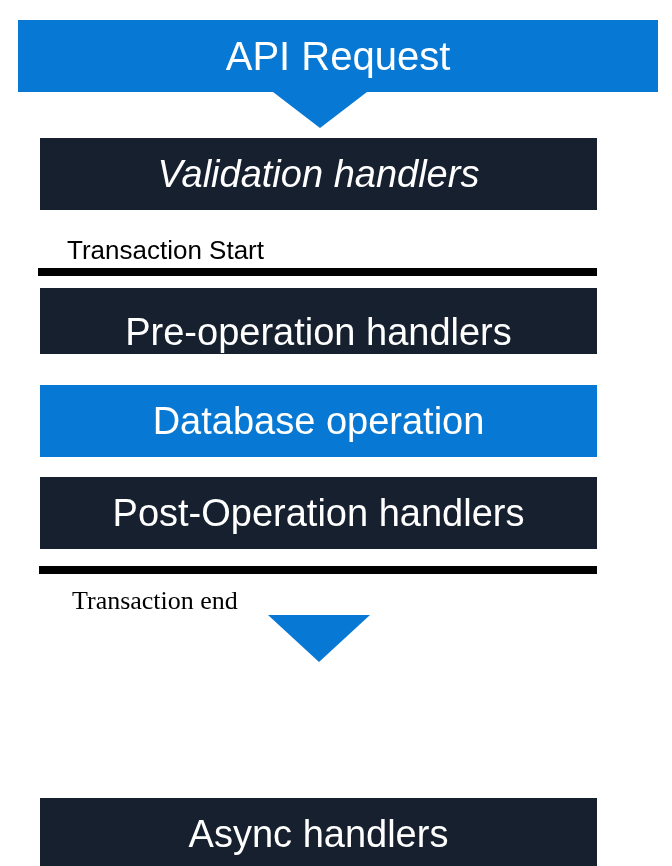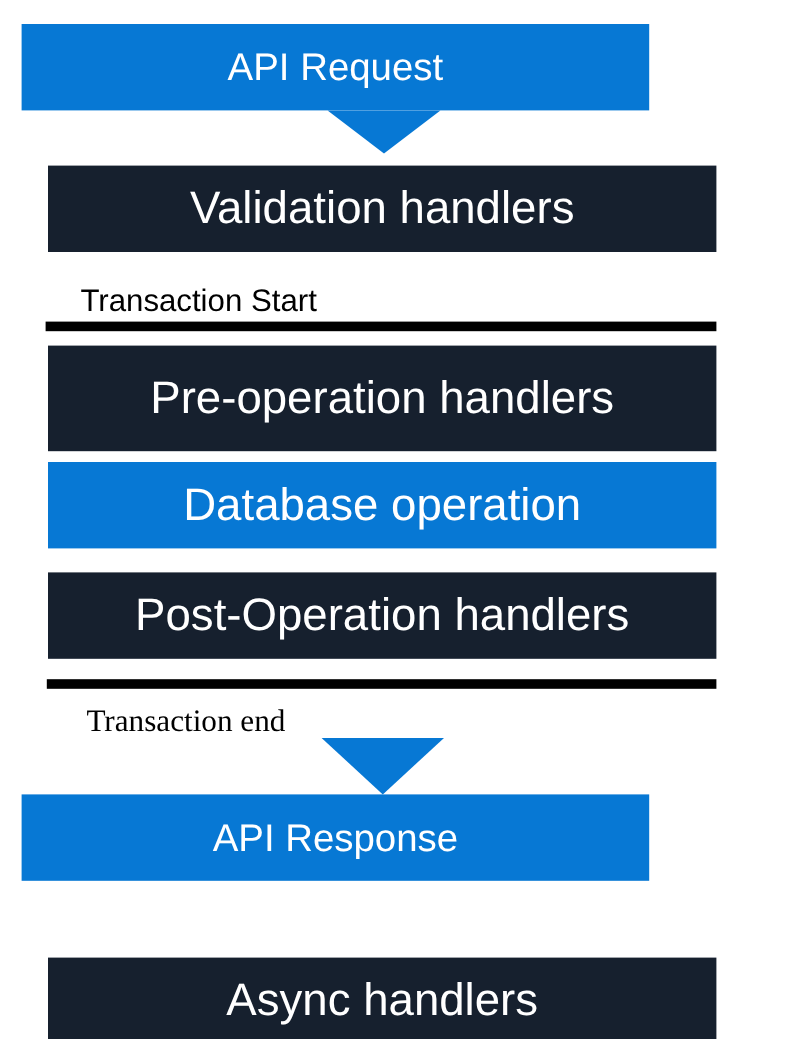--- a/index.html
+++ b/index.html
@@ -23,35 +23,35 @@
     color: #ffffff;
     text-align: center;
     white-space: nowrap;
   }
   .box.blue { background: #0778d4; }
   .box.navy { background: #16202e; }
 
   
   .banner {
     left: 18px;
-    width: 523px;
+    width: 640px;
     height: 72px;
-    font-size: 32px;
+    font-size: 40px;
   }
   #api-request  { top: 20px; }
   #api-response { top: 662px; }
 
   
   .stage {
     left: 40px;
     width: 557px;
     font-size: 38px;
   }
-  #validation-handlers     { top: 138px; height: 72px; }
-  #pre-operation-handlers  { top: 288px; height: 88px; }
+  #validation-handlers     { top: 138px; height: 72px; font-style: italic; }
+  #pre-operation-handlers  { top: 288px; height: 66px; align-items: flex-end; }
   #database-operation      { top: 385px; height: 72px; }
   #post-operation-handlers { top: 477px; height: 72px; }
   #async-handlers          { top: 798px; height: 72px; }
 
   
   .pointer {
     position: absolute;
     width: 0;
     height: 0;
   }
@@ -120,21 +120,18 @@
   <div class="box navy stage" id="post-operation-handlers">
     <span>Post-Operation handlers</span>
   </div>
 
   <div class="divider" id="transaction-end-line"></div>
 
   <div class="annotation" id="transaction-end">Transaction end</div>
 
   <div class="pointer" id="response-pointer"></div>
 
-  <div class="box blue banner" id="api-response">
-    <span>API Response</span>
-  </div>
 
   <div class="box navy stage" id="async-handlers">
     <span>Async handlers</span>
   </div>
 
 </div>
 
 </body></html>

